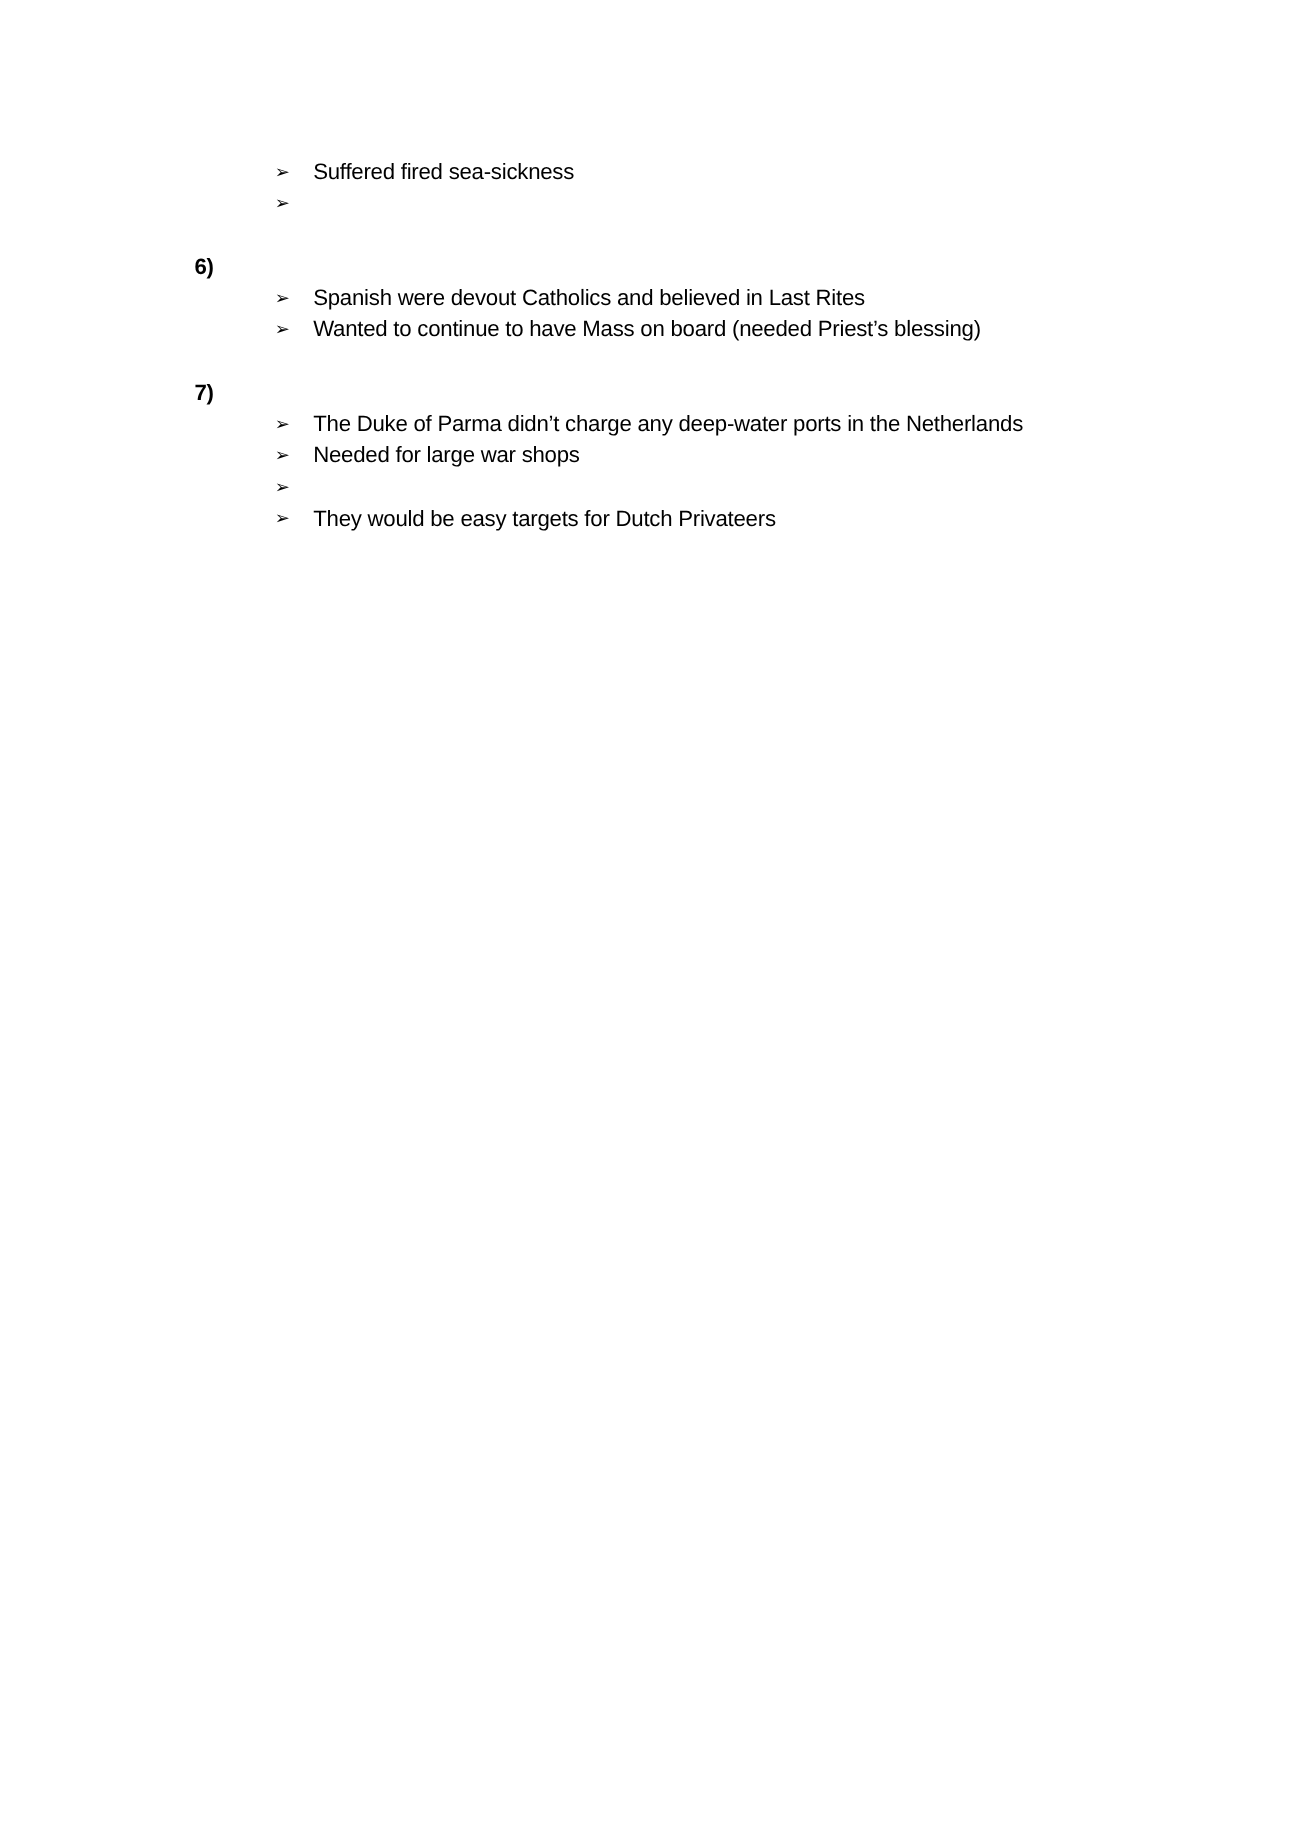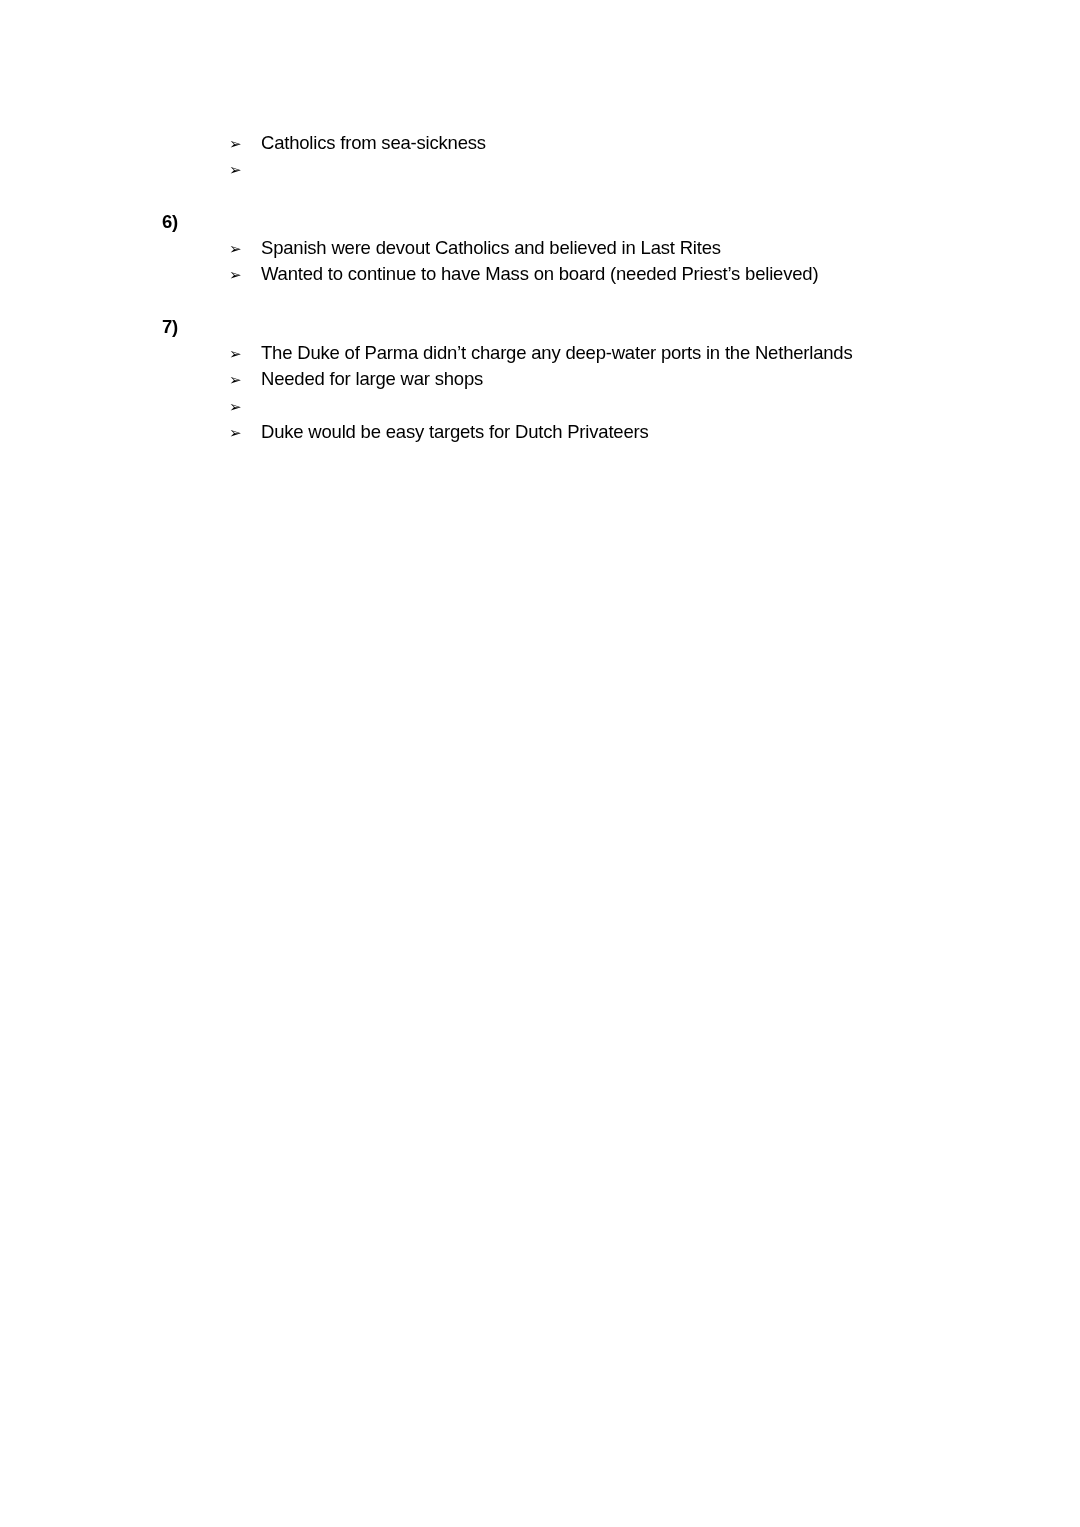--- a/index.html
+++ b/index.html
@@ -22,50 +22,50 @@
     }
     .heading .num { display: inline-block; width: 34px; }
   </style>
 </head>
 <body>
 
 <div class="page">
 
   <div class="bullet" style="top:130px;">
     <span class="arrow">➢</span>
-    <span>Catholics from sea-sickness</span>
+    <span>Suffered fired sea-sickness</span>
   </div>
   <div class="bullet" style="top:156px;">
     <span class="arrow">➢</span>
   </div>
 
   <div class="heading" style="top:209px;">
     <span class="num">6)</span>
   </div>
   <div class="bullet" style="top:235px;">
     <span class="arrow">➢</span>
     <span>Spanish were devout Catholics and believed in Last Rites</span>
   </div>
   <div class="bullet" style="top:261px;">
     <span class="arrow">➢</span>
-    <span>Wanted to continue to have Mass on board (needed Priest’s believed)</span>
+    <span>Wanted to continue to have Mass on board (needed Priest’s blessing)</span>
   </div>
 
   <div class="heading" style="top:314px;">
     <span class="num">7)</span>
   </div>
   <div class="bullet" style="top:340px;">
     <span class="arrow">➢</span>
     <span>The Duke of Parma didn’t charge any deep-water ports in the Netherlands</span>
   </div>
   <div class="bullet" style="top:366px;">
     <span class="arrow">➢</span>
     <span>Needed for large war shops</span>
   </div>
   <div class="bullet" style="top:393px;">
     <span class="arrow">➢</span>
   </div>
   <div class="bullet" style="top:419px;">
     <span class="arrow">➢</span>
-    <span>Duke would be easy targets for Dutch Privateers</span>
+    <span>They would be easy targets for Dutch Privateers</span>
   </div>
 
 </div>
 
 </body></html>

